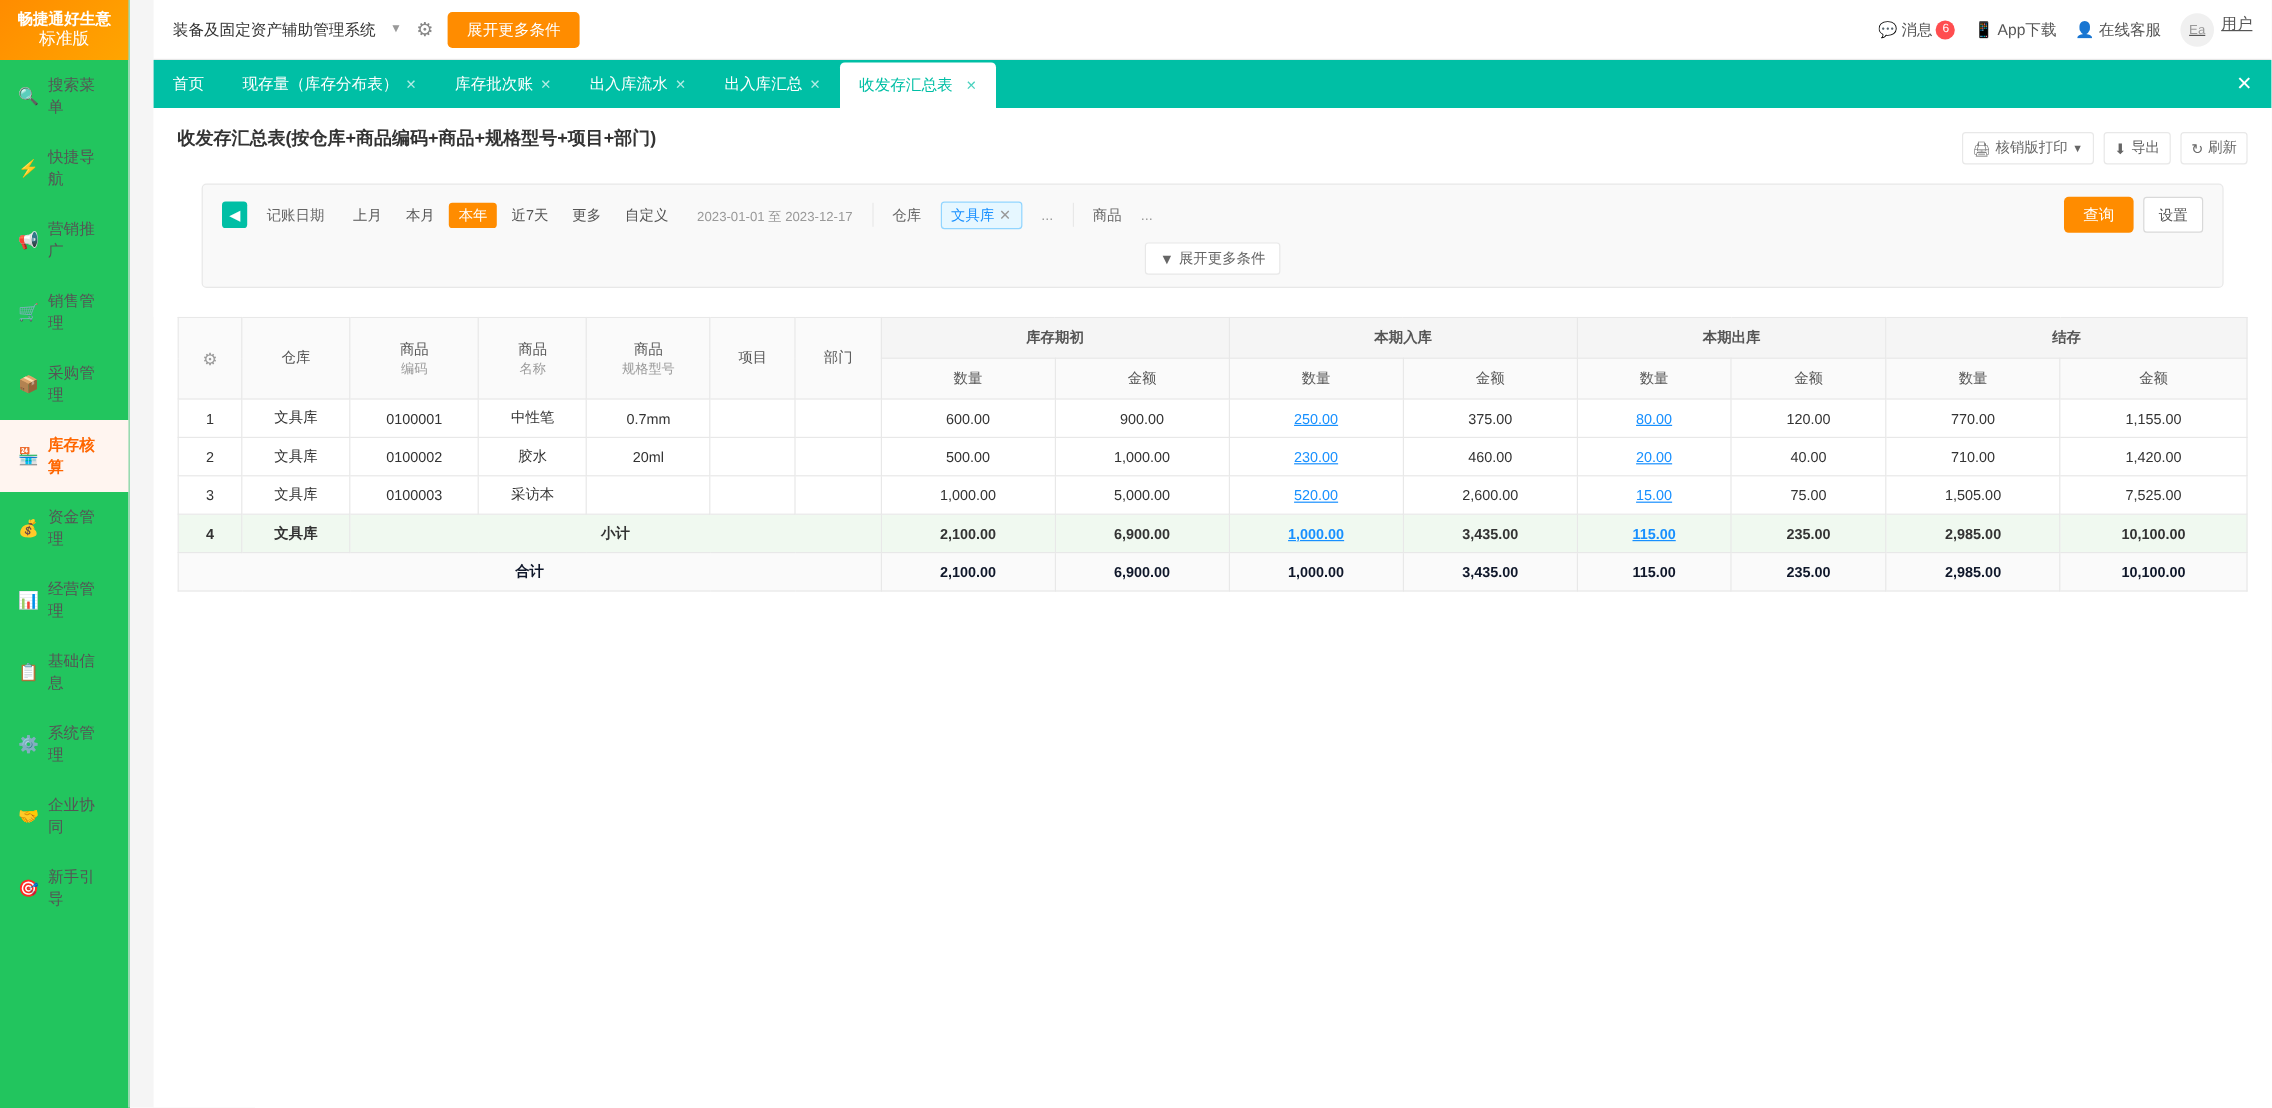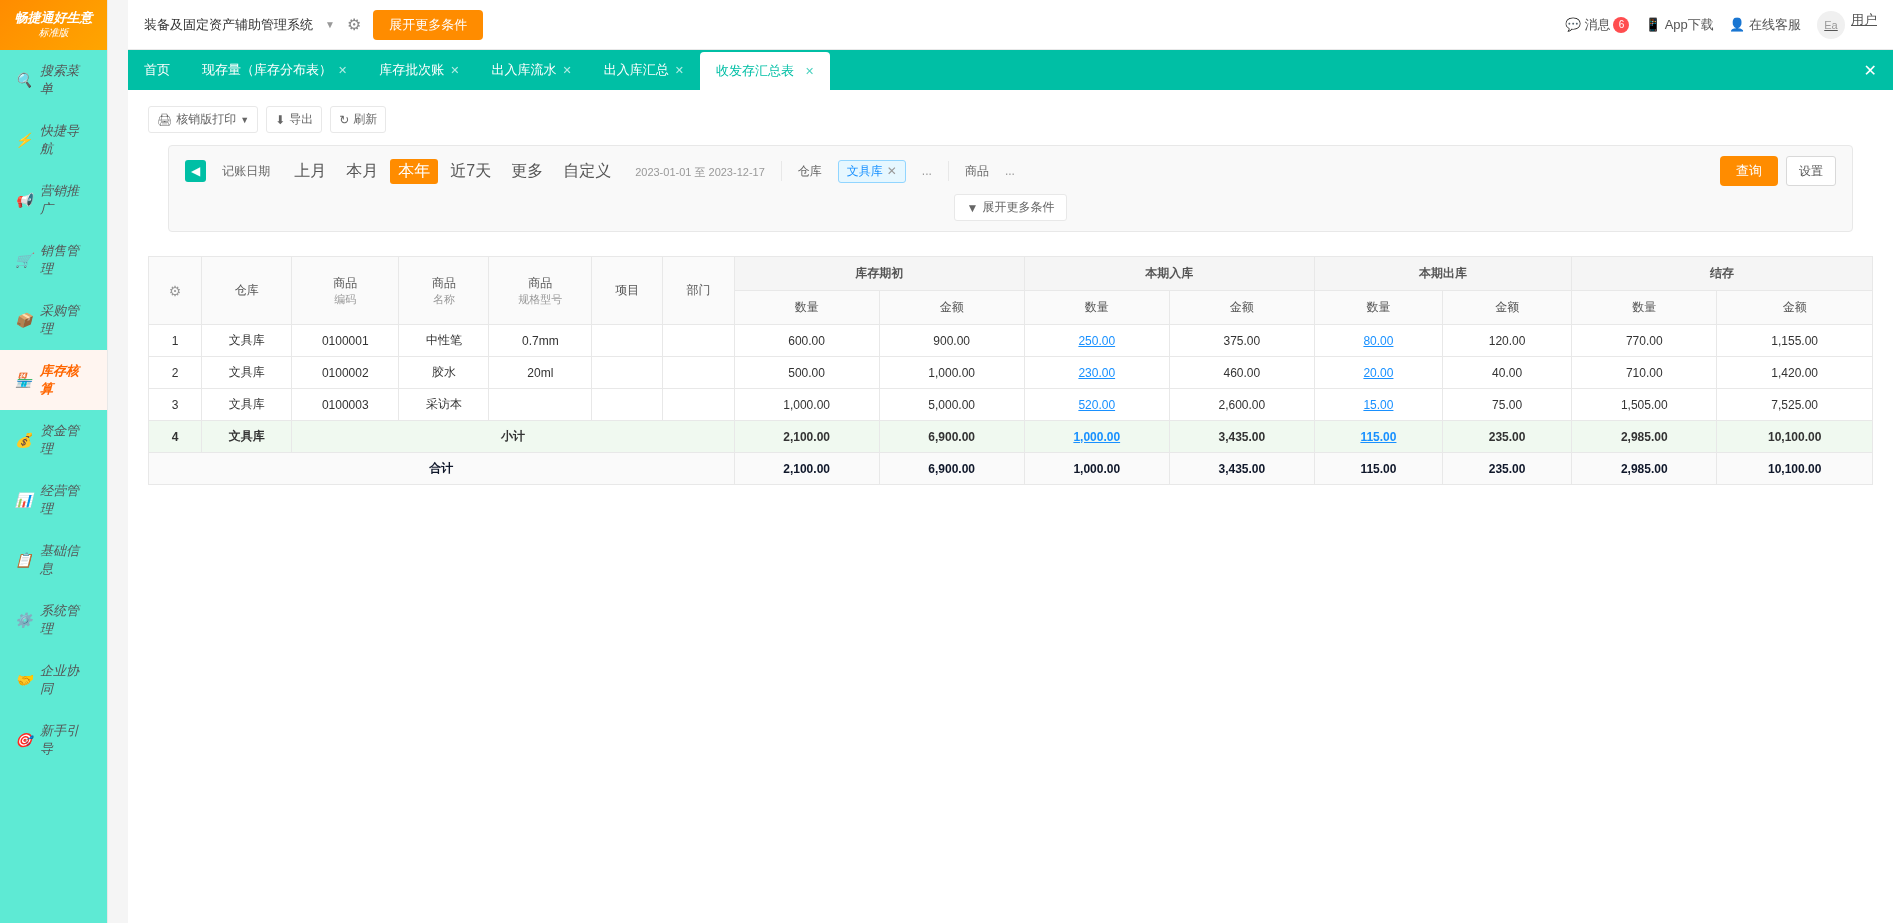--- a/index.html
+++ b/index.html
@@ -1,22 +1,22 @@
 <!DOCTYPE html>
 <html><head>
   <meta charset="utf-8">
   <style>
     * { margin: 0; padding: 0; box-sizing: border-box; }
     body { font-family: 'Microsoft YaHei', Arial, sans-serif; font-size: 12px; background: #f5f5f5; color: #333; width: 1893px; min-height: 923px; overflow-x: hidden; }
 
     
-    .sidebar { position: fixed; left: 0; top: 0; width: 108px; height: 100%; background: #5eead4; border-right: 1px solid #e8e8e8; z-index: 100; font-style: italic; }
+    .sidebar { position: fixed; left: 0; top: 0; width: 108px; height: 100%; background: #22c55e; border-right: 1px solid #e8e8e8; z-index: 100; }
     .sidebar-logo { background: linear-gradient(135deg, #ff8c00, #ffa500); padding: 10px; text-align: center; height: 50px; display: flex; align-items: center; justify-content: center; }
     .sidebar-logo-text { color: #fff; font-size: 13px; font-weight: bold; line-height: 1.3; }
-    .sidebar-logo-sub { color: #fff; font-size: 10px; }
+    .sidebar-logo-sub { color: #fff; font-size: 14px; }
     .sidebar-menu { list-style: none; }
     .sidebar-menu li { display: flex; align-items: center; padding: 12px 16px; cursor: pointer; color: #555; font-size: 13px; gap: 8px; }
     .sidebar-menu li.active { background: #fff5f0; color: #ff6600; font-weight: bold; }
     .sidebar-icon { width: 16px; height: 16px; display: inline-flex; align-items: center; justify-content: center; font-size: 14px; }
 
     
     .main { margin-left: 128px; display: flex; flex-direction: column; height: 100vh; }
 
     
     .top-header { background: #fff; height: 50px; display: flex; align-items: center; padding: 0 16px; border-bottom: 1px solid #e8e8e8; justify-content: space-between; }
@@ -34,21 +34,21 @@
     .tab-close { font-size: 11px; opacity: 0.7; }
     .tab-bar-close { margin-left: auto; padding: 10px 16px; color: #fff; cursor: pointer; font-size: 16px; }
     .content-header { padding: 16px 20px 8px; background: #fff; }
     .page-title { font-size: 15px; font-weight: bold; color: #333; margin-bottom: 16px; }
 
     
     .filter-bar { background: #f9f9f9; border: 1px solid #e8e8e8; border-radius: 4px; padding: 10px 16px; margin: 0 20px 16px; }
     .filter-row { display: flex; align-items: center; gap: 16px; flex-wrap: wrap; }
     .filter-label { color: #666; font-size: 12px; white-space: nowrap; }
     .date-options { display: flex; align-items: center; gap: 4px; }
-    .date-option { padding: 2px 8px; border-radius: 3px; cursor: pointer; color: #555; font-size: 16px; }
+    .date-option { padding: 2px 8px; border-radius: 3px; cursor: pointer; color: #555; font-size: 12px; }
     .date-option.active { background: #ff8c00; color: #fff; border-radius: 3px; }
     .date-range { color: #999; font-size: 11px; margin-top: 2px; }
     .filter-divider { width: 1px; height: 20px; background: #e8e8e8; }
     .warehouse-tag { background: #e6f7ff; border: 1px solid #91d5ff; color: #1890ff; padding: 2px 8px; border-radius: 3px; font-size: 12px; display: flex; align-items: center; gap: 4px; }
     .tag-close { cursor: pointer; color: #999; }
     .filter-more { color: #999; cursor: pointer; font-size: 12px; }
     .expand-btn { display: flex; align-items: center; justify-content: center; color: #666; font-size: 12px; cursor: pointer; gap: 4px; border: 1px solid #e8e8e8; border-radius: 3px; padding: 4px 12px; background: #fff; }
     .toolbar-btn { padding: 5px 12px; border: 1px solid #d9d9d9; border-radius: 3px; background: #fff; cursor: pointer; font-size: 12px; color: #555; display: flex; align-items: center; gap: 4px; }
     .btn-primary { background: #ff8c00; color: #fff; border-color: #ff8c00; }
     .btn-settings { background: #fff; color: #555; border-color: #d9d9d9; }
@@ -185,20 +185,21 @@
     <div class="tab-item active">
       <span>收发存汇总表</span>
       <span class="tab-close">✕</span>
     </div>
     <span class="tab-bar-close">✕</span>
   </div>
 
   <div class="content-wrapper">
     <div class="content-header">
       <div style="display:flex;align-items:center;justify-content:space-between;margin-bottom:12px;">
+        <h2 class="page-title">收发存汇总表(按仓库+商品编码+商品+规格型号+项目+部门)</h2>
         <div style="display:flex;align-items:center;gap:8px;">
           <button class="filter-toggle-btn">
             <span>🖨</span>
             <span>核销版打印</span>
             <span style="font-size:9px;">▼</span>
           </button>
           <button class="filter-toggle-btn">
             <span>⬇</span>
             <span>导出</span>
           </button>

